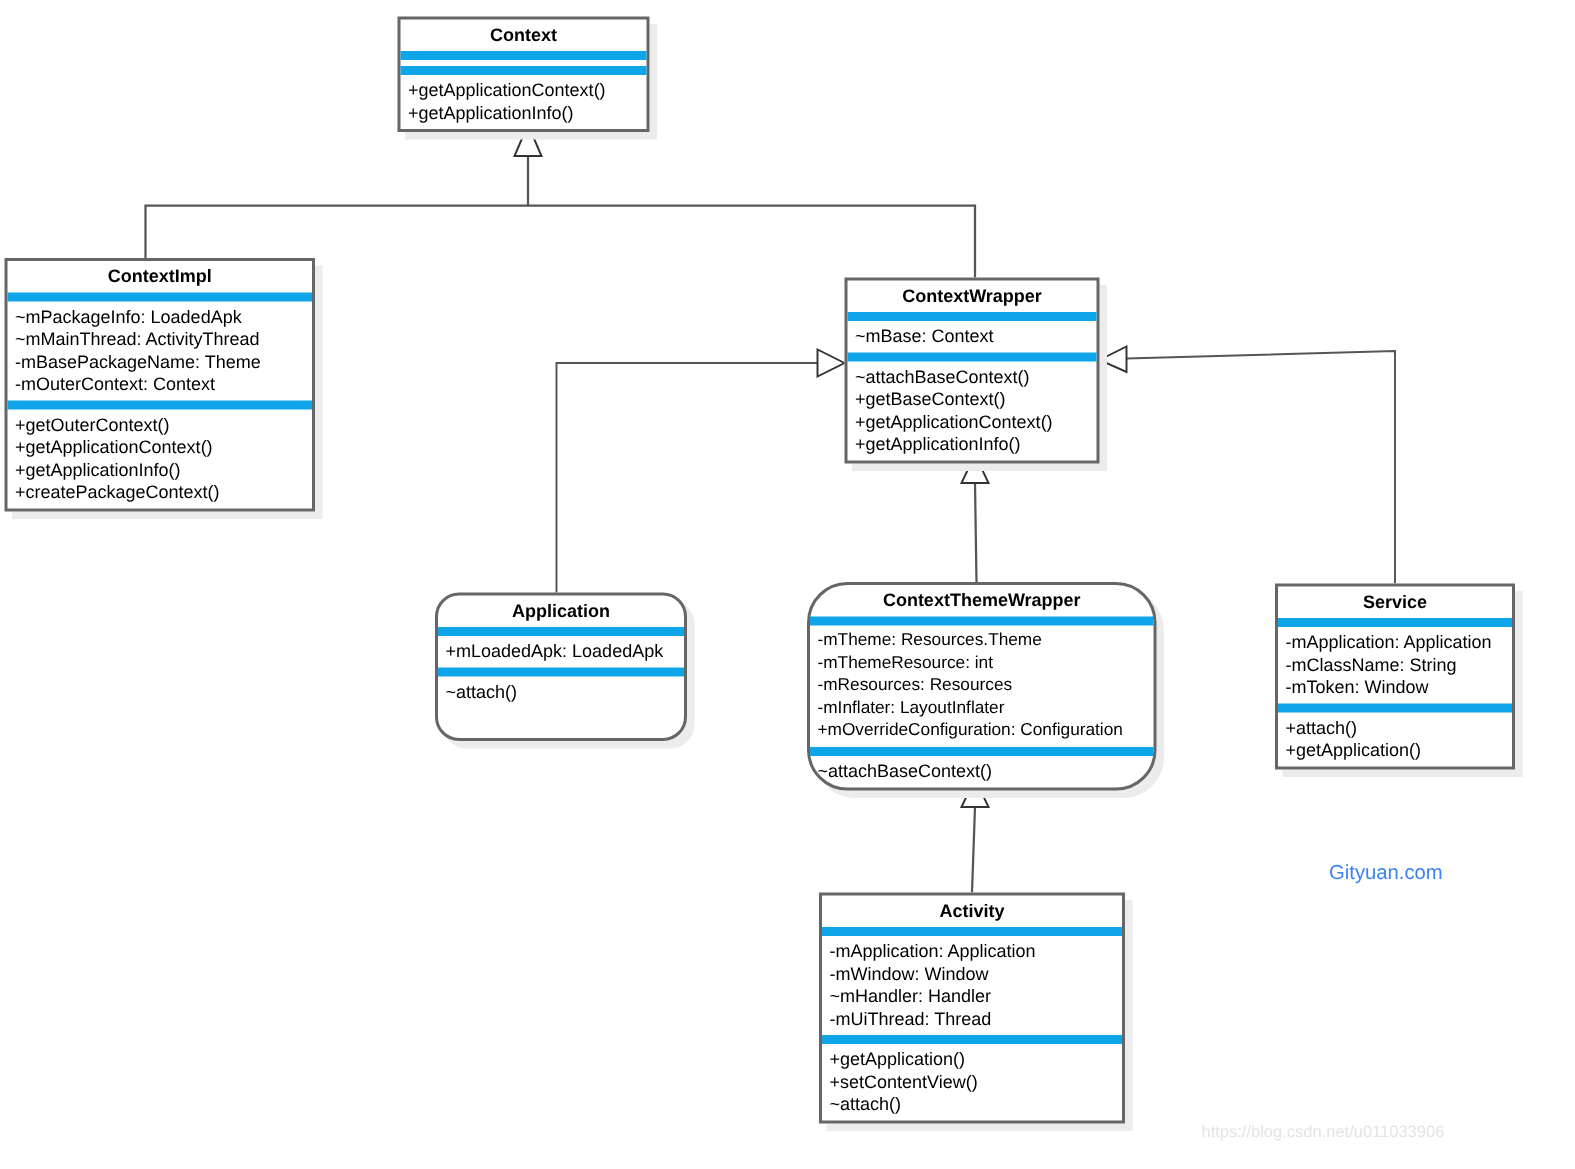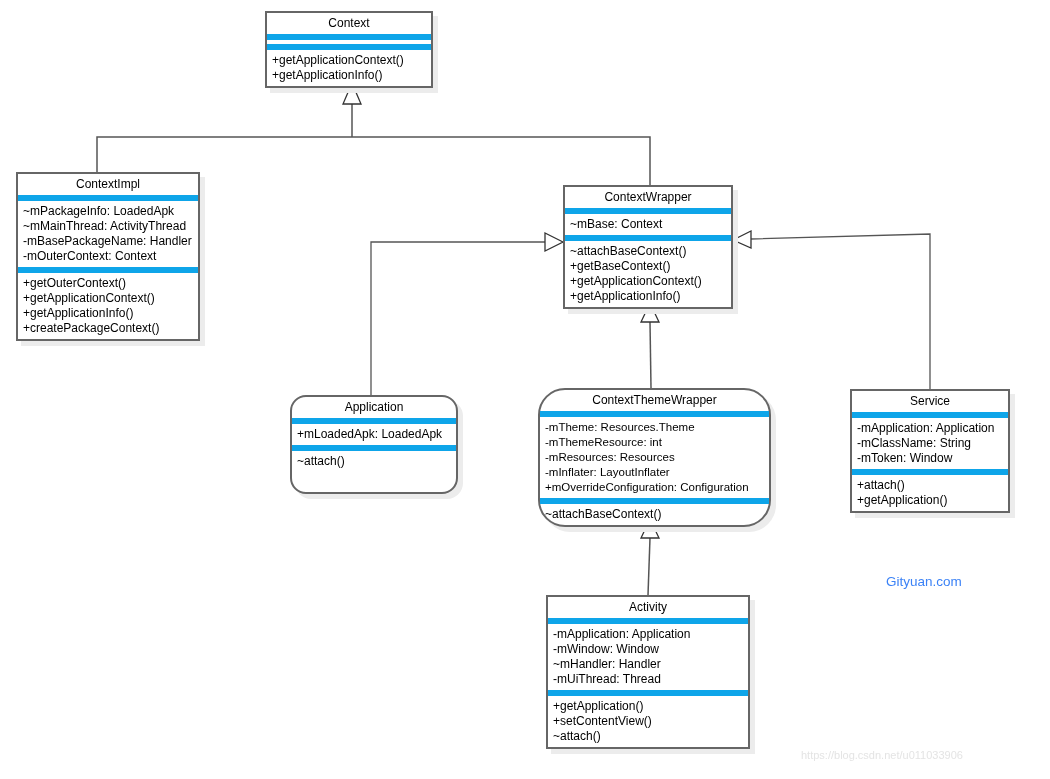--- a/index.html
+++ b/index.html
@@ -23,35 +23,35 @@
     z-index: 2;
     background: #ffffff;
     border: 2px solid #666666;
     box-shadow: 5px 5px 0 #ececec;
     box-sizing: border-box;
     font-size: 12px;
     line-height: 15px;
     white-space: nowrap;
   }
   .uml-title {
-    font-weight: normal;
+    font-weight: bold;
     text-align: center;
     padding: 3px 4px;
     font-size: 12px;
   }
   .uml-attrs, .uml-methods {
     border-top: 6px solid #0ea5e9;
     padding: 3px 5px;
     box-sizing: border-box;
   }
   .member-line { height: 15px; }
 
   .box-context            { left: 265px; top: 11px;  width: 168px; }
   .box-context .uml-attrs { height: 10px; padding: 0; }
-  .box-contextimpl        { left: 16px;  top: 172px; width: 184px; }
+  .box-contextimpl        { left: 3px;  top: 172px; width: 207px; }
   .box-contextwrapper     { left: 563px; top: 185px; width: 170px; }
   .box-application        { left: 290px; top: 395px; width: 168px; border-radius: 16px; }
   .box-application .uml-methods { height: 47px; }
   .box-contextthemewrapper{ left: 538px; top: 388px; width: 233px; border-radius: 27px; }
   .box-contextthemewrapper .uml-attrs { font-size: 11.5px; }
   .box-service            { left: 850px; top: 389px; width: 160px; }
   .box-activity           { left: 546px; top: 595px; width: 204px; }
 
   .watermark-site {
     position: absolute;
@@ -101,21 +101,21 @@
         <div class="member-line">+getApplicationContext()</div>
         <div class="member-line">+getApplicationInfo()</div>
       </div>
   </div>
 
   <div class="uml-box box-contextimpl">
     <div class="uml-title">ContextImpl</div>
     <div class="uml-attrs">
         <div class="member-line">~mPackageInfo: LoadedApk</div>
         <div class="member-line">~mMainThread: ActivityThread</div>
-        <div class="member-line">-mBasePackageName: Handler</div>
+        <div class="member-line">-mBasePackageName: Theme</div>
         <div class="member-line">-mOuterContext: Context</div>
       </div>
     <div class="uml-methods">
         <div class="member-line">+getOuterContext()</div>
         <div class="member-line">+getApplicationContext()</div>
         <div class="member-line">+getApplicationInfo()</div>
         <div class="member-line">+createPackageContext()</div>
       </div>
   </div>
 

